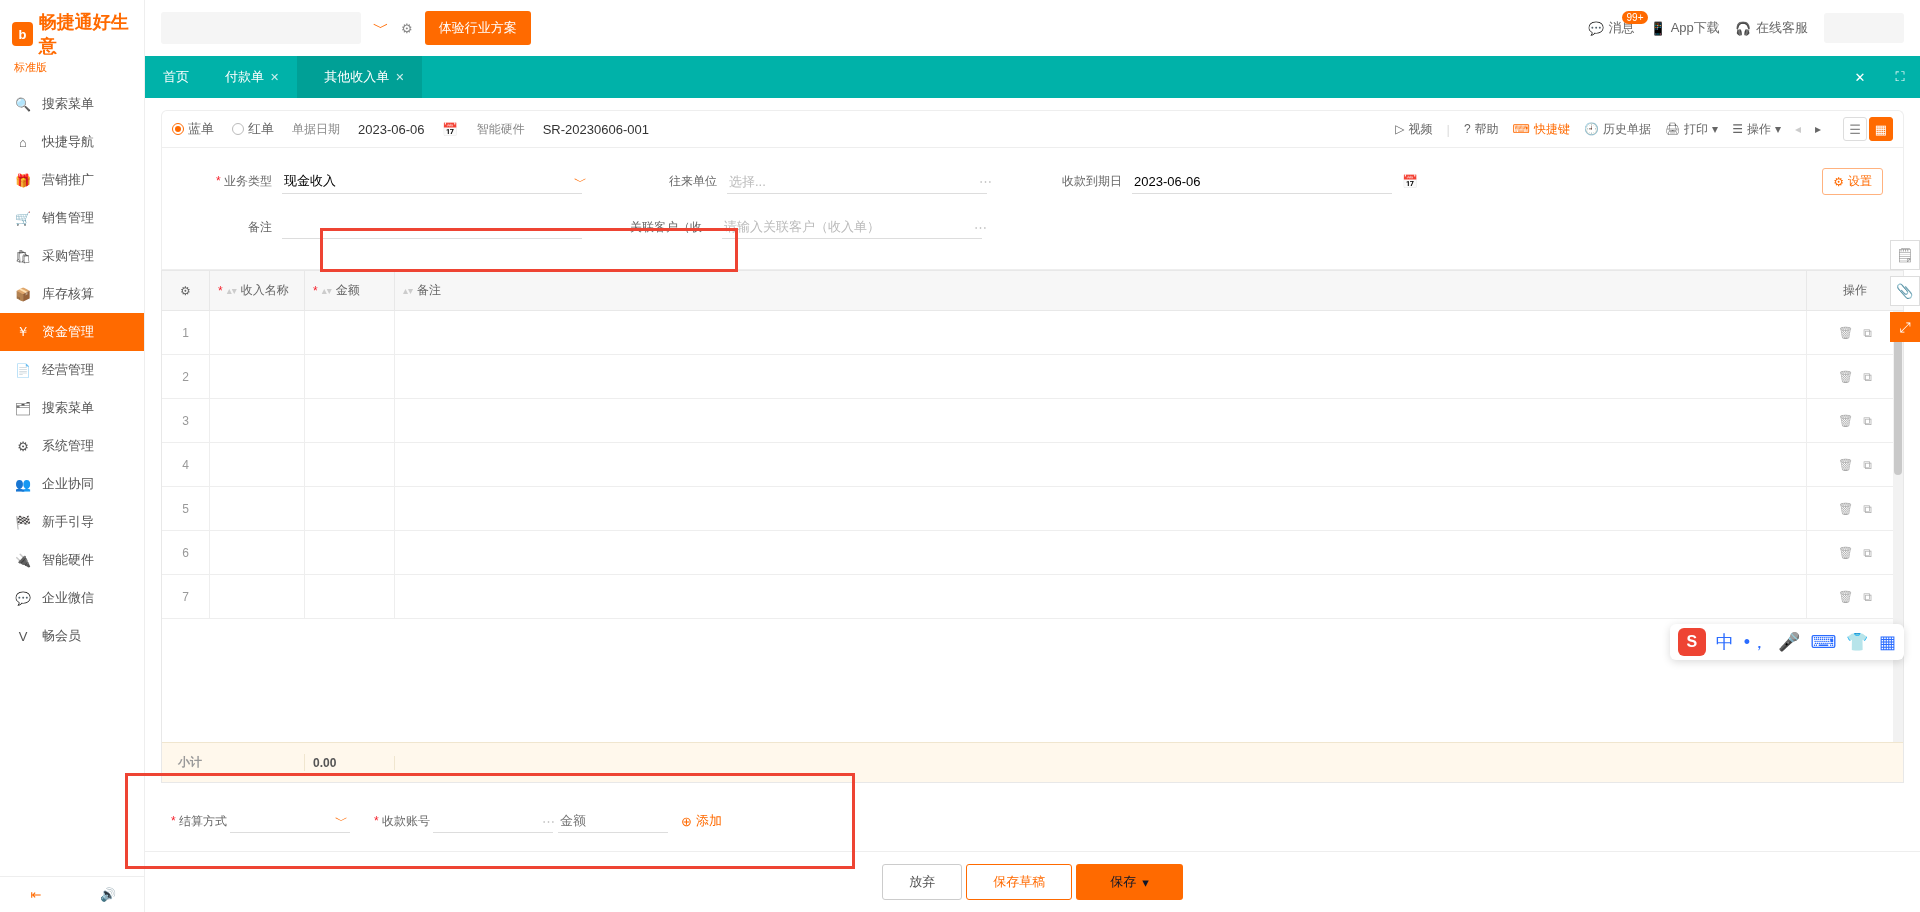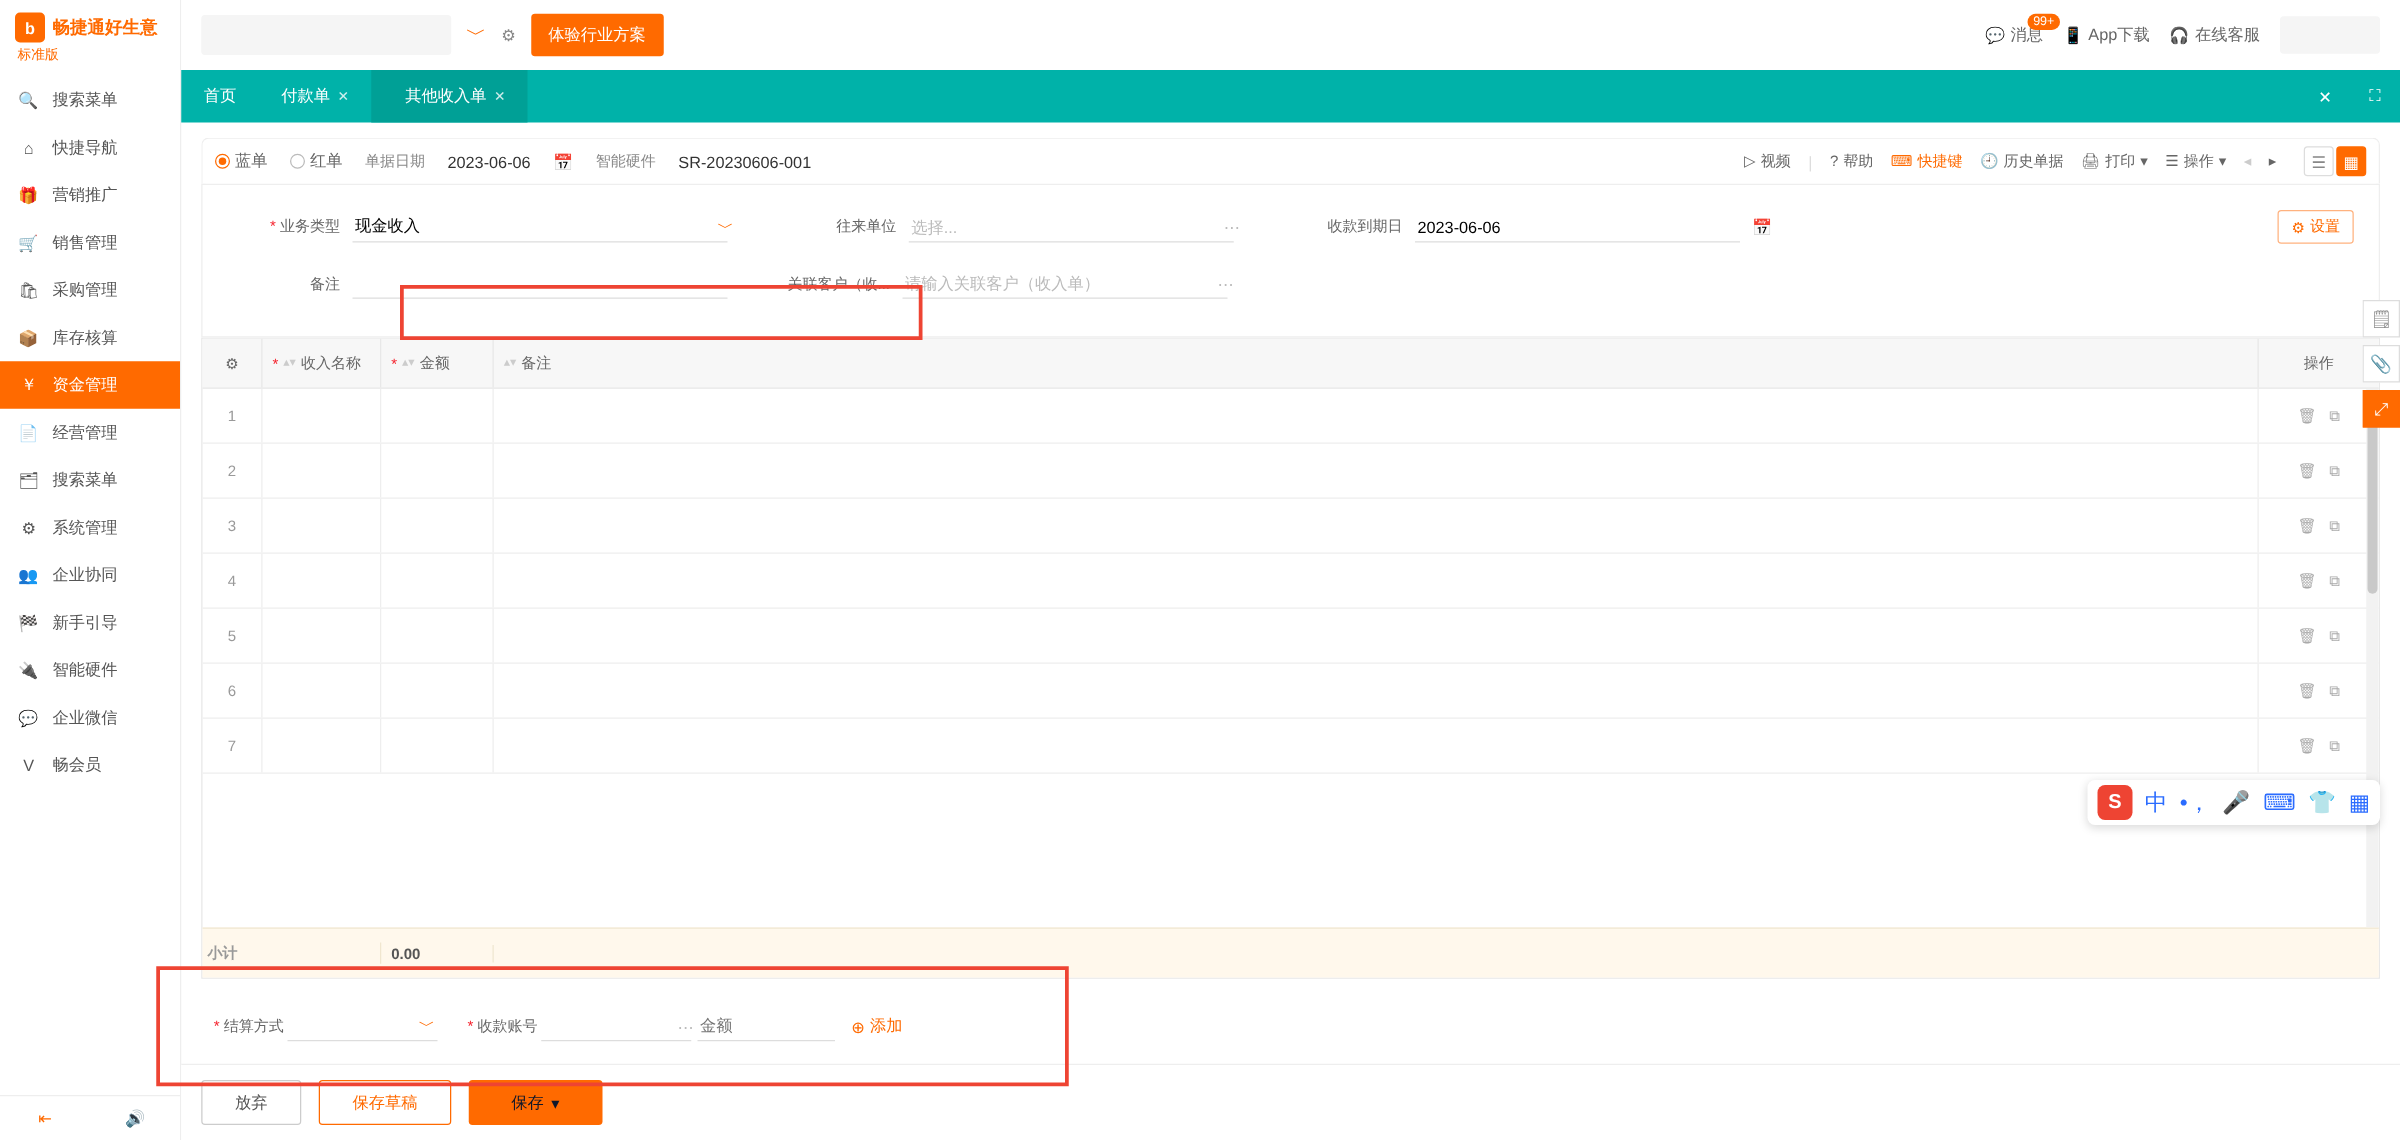--- a/index.html
+++ b/index.html
@@ -4,21 +4,21 @@
 <style>
 * { box-sizing: border-box; margin: 0; padding: 0; }
 body { font-family: "Microsoft YaHei", Arial, sans-serif; font-size: 13px; color: #333; background: #fff; overflow: hidden; }
 .app { display: flex; height: 100vh; }
 
 
 .sidebar { width: 145px; background: #fff; border-right: 1px solid #eee; display: flex; flex-direction: column; }
 .logo-area { padding: 10px 12px; }
 .logo-row { display: flex; align-items: center; gap: 6px; }
 .logo-icon { width: 24px; height: 24px; background: #ff6a00; border-radius: 4px; color: #fff; display:flex; align-items:center; justify-content:center; font-weight:bold; }
-.logo-text { color: #ff6a00; font-size: 14px; font-weight: 600; }
+.logo-text { color: #ff6a00; font-size: 18px; font-weight: 600; }
 .logo-sub { color: #ff6a00; font-size: 11px; margin-top: 2px; margin-left: 2px; }
 .side-menu { flex: 1; overflow-y: auto; }
 .side-item { display: flex; align-items: center; gap: 10px; padding: 10px 14px; color: #555; cursor: pointer; }
 .side-item.active { background: #ff6a00; color: #fff; }
 .side-icon { width: 18px; height: 18px; display:inline-flex; align-items:center; justify-content:center; }
 .side-footer { display:flex; border-top:1px solid #eee; }
 .side-footer .fbtn { flex:1; text-align:center; padding:10px 0; color:#ff6a00; cursor:pointer; }
 
 
 .main { flex: 1; display: flex; flex-direction: column; min-width:0; }
@@ -104,21 +104,21 @@
 
 
 .settle-wrap{ position:relative; padding:26px 10px 18px;}
 .settle-row{ display:flex; align-items:center; gap:3px; }
 .settle-row .flabel{ color:#666; font-size:12px; }
 .settle-row .mini-input{ border:none; border-bottom:1px solid #ddd; width:120px; padding:4px 2px; outline:none; font-size:13px;}
 .hl-b { position:absolute; border:3px solid #e43; left:-36px; top:-10px; width:730px; height:96px; pointer-events:none; }
 .add-link{ color:#ff6a00; cursor:pointer; display:inline-flex; align-items:center; gap:4px; margin-left:10px;}
 
 
-.page-footer{ display:flex; justify-content:flex-start; gap:14px; padding:12px 16px; background:#fff; border-top:1px solid #eee;}
+.page-footer{ display:flex; justify-content:center; gap:4px; padding:12px 16px; background:#fff; border-top:1px solid #eee;}
 .btn-plain{ border:1px solid #ccc; background:#fff; color:#555; padding:8px 26px; border-radius:3px; cursor:pointer; font-size:13px;}
 .btn-outline-orange{ border:1px solid #ff6a00; color:#ff6a00; background:#fff; padding:8px 26px; border-radius:3px; cursor:pointer; font-size:13px;}
 .btn-save{ background:#ff6a00; color:#0f172a; border:none; padding:8px 34px; border-radius:3px; cursor:pointer; font-size:13px; display:inline-flex; align-items:center; gap:6px;}
 
 
 .right-float{ position:fixed; right:0; top:240px; display:flex; flex-direction:column; gap:6px; }
 .rf-item{ width:30px; height:30px; background:#fff; border:1px solid #ddd; display:flex; align-items:center; justify-content:center; cursor:pointer; color:#888; font-size:14px;}
 .rf-item.active{ background:#ff6a00; color:#fff; border-color:#ff6a00;}
 
 
@@ -434,21 +434,21 @@
                 <div class="gc c2"></div>
                 <div class="gc c3"></div>
                 <div class="gc ops">
                   <span class="ico-btn">🗑</span>
                   <span class="ico-btn">⧉</span>
                 </div>
               </div>
             </div>
         </div>
         <div class="grid-foot">
-          <div class="gc idx" style="width:143px; justify-content:flex-start; padding-left:4px; font-weight:600;">小计</div>
+          <div class="gc idx" style="width:143px; justify-content:flex-start; padding-left:16px; font-weight:600;">小计</div>
           <div class="gc c2" style="font-weight:600;">0.00</div>
           <div class="gc c3"></div>
           <div class="gc ops"></div>
         </div>
       </div>
 
       <div class="settle-wrap">
         <div class="hl-b"></div>
         <div class="settle-row">
           <span class="flabel req">结算方式</span>

